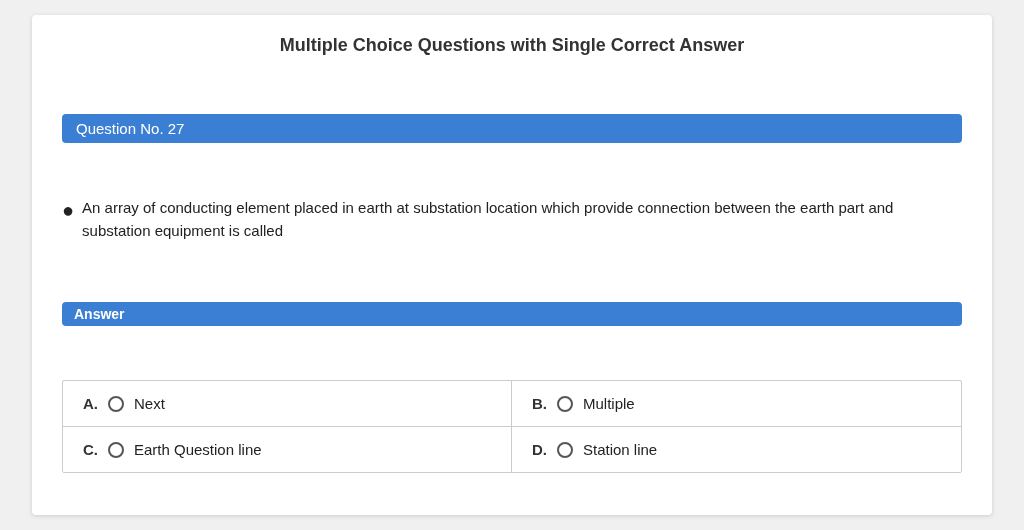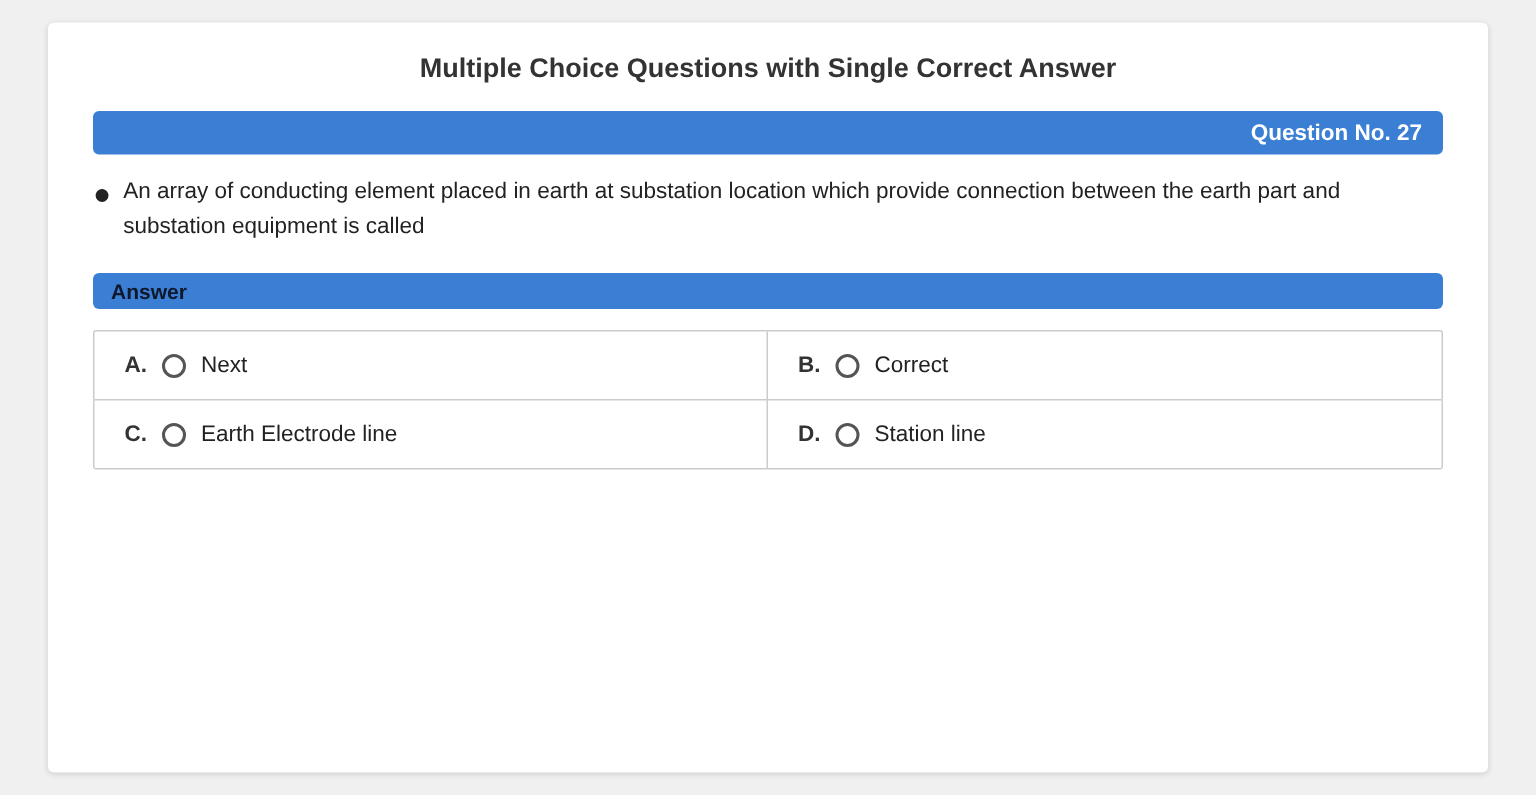--- a/index.html
+++ b/index.html
@@ -21,40 +21,40 @@
 
     .page-container {
       width: 960px;
       height: 500px;
       background: #ffffff;
       border-radius: 4px;
       padding: 20px 30px;
       display: flex;
       flex-direction: column;
       box-shadow: 0 1px 4px rgba(0,0,0,0.15);
+      gap: 40px;
     }
 
     .page-title {
       text-align: center;
       font-size: 18px;
       font-weight: 600;
       color: #333;
       margin-bottom: 18px;
     }
 
     .question-header {
       display: inline-block;
       background: #3b7fd4;
       color: #fff;
       font-size: 15px;
-      font-weight: bold;
+      font-weight: normal;
       padding: 6px 14px;
       border-radius: 4px;
       margin-bottom: 14px;
-      text-align: right;
     }
 
     .question-text {
       font-size: 15px;
       color: #222;
       line-height: 1.5;
       margin-bottom: 20px;
       display: flex;
       align-items: flex-start;
       gap: 8px;
@@ -63,21 +63,21 @@
     .question-text .bullet {
       font-size: 20px;
       line-height: 1.3;
       color: #222;
       flex-shrink: 0;
     }
 
     .answer-label {
       display: inline-block;
       background: #3b7fd4;
-      color: #0f172a;
+      color: #ffffff;
       font-size: 14px;
       font-weight: bold;
       padding: 4px 12px;
       border-radius: 4px;
       margin-bottom: 14px;
     }
 
     .options-grid {
       display: grid;
       grid-template-columns: 1fr 1fr;
@@ -175,27 +175,27 @@
 
     <div class="option-cell top-left">
       <span class="option-letter">A.</span>
       <span class="radio-circle"></span>
       <span>Next</span>
     </div>
 
     <div class="option-cell top-right">
       <span class="option-letter">B.</span>
       <span class="radio-circle"></span>
-      <span>Correct</span>
+      <span>Multiple</span>
     </div>
 
     <div class="option-cell bottom-left">
       <span class="option-letter">C.</span>
       <span class="radio-circle"></span>
-      <span>Earth Electrode line</span>
+      <span>Earth Question line</span>
     </div>
 
     <div class="option-cell bottom-right">
       <span class="option-letter">D.</span>
       <span class="radio-circle"></span>
       <span>Station line</span>
     </div>
 
   </div>
 

